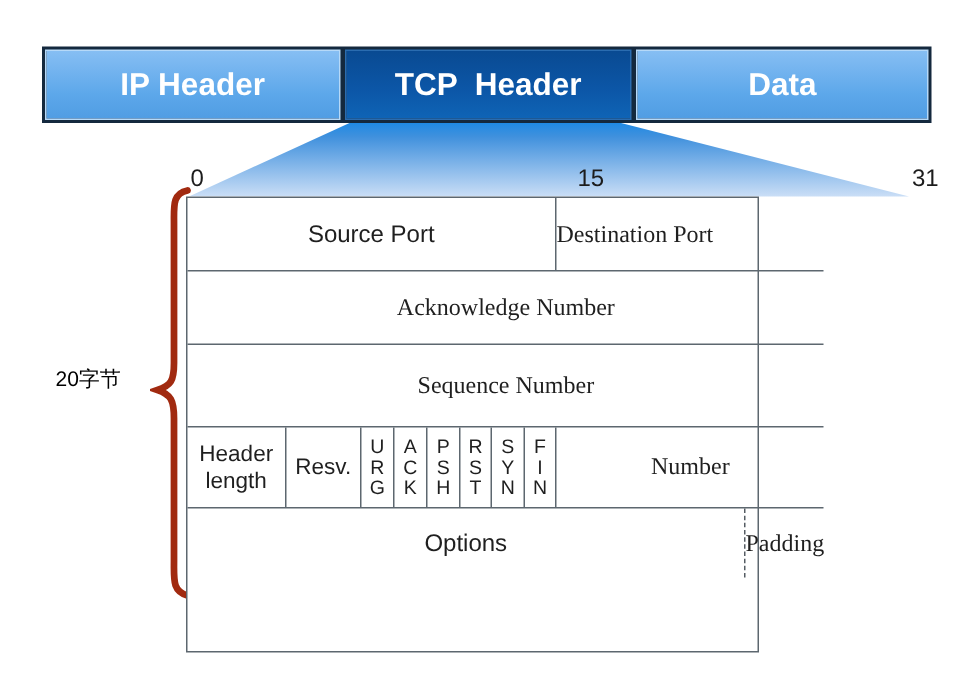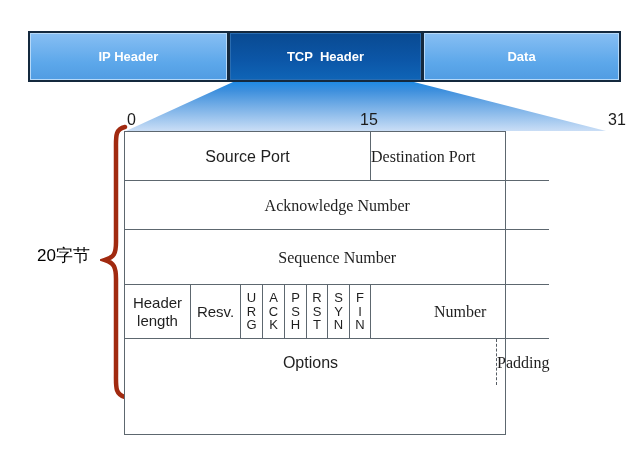--- a/index.html
+++ b/index.html
@@ -8,46 +8,46 @@
     font-family:"Liberation Sans", sans-serif; overflow:hidden;
   }
 
   
   .packet-bar {
     position:absolute; left:28px; top:31px; width:593px; height:51px;
     background:#14293e; display:flex; gap:3px; padding:2px; box-sizing:border-box;
   }
   .segment {
     display:flex; align-items:center; justify-content:center;
-    color:#ffffff; font-size:13px; font-weight:600; box-sizing:border-box;
+    color:#ffffff; font-size:21px; font-weight:600; box-sizing:border-box;
   }
   .seg-label { white-space:pre; }
   .seg-light {
     background:linear-gradient(180deg,#86bef3 0%,#5ca7ea 65%,#519de3 100%);
     border:1px solid #b6d9f8;
   }
   .seg-dark {
     background:linear-gradient(180deg,#094a92 0%,#0c57a8 60%,#0f64b6 100%);
     border:1px solid #2a6cb0;
   }
   .seg-ip   { width:33.4%; }
   .seg-tcp  { width:32.5%; }
   .seg-data { flex:1; }
 
   
   .overlay-svg { position:absolute; left:0; top:0; pointer-events:none; }
 
   
   .bit-label { position:absolute; font-size:16px; color:#1c1c1c; }
   .bit-0  { left:127px; top:111px; }
-  .bit-15 { left:360px; top:111px; }
+  .bit-15 { left:385px; top:111px; }
   .bit-31 { left:608px; top:111px; }
 
   
-  .size-label { position:absolute; left:37px; top:244px; font-size:17px; color:#000000; }
+  .size-label { position:absolute; left:37px; top:244px; font-size:14px; color:#000000; }
 
   
   .tcp-table {
     position:absolute; left:124px; top:131px; width:382px; height:304px;
     border:1px solid #5d676f; box-sizing:border-box; background:#ffffff;
     display:grid; grid-template-rows:49px 49px 55px 54px 46px 1fr;
   }
   .t-row { display:flex; border-bottom:1px solid #5d676f; box-sizing:border-box; }
   .t-row:last-child { border-bottom:none; }
   .t-cell {

